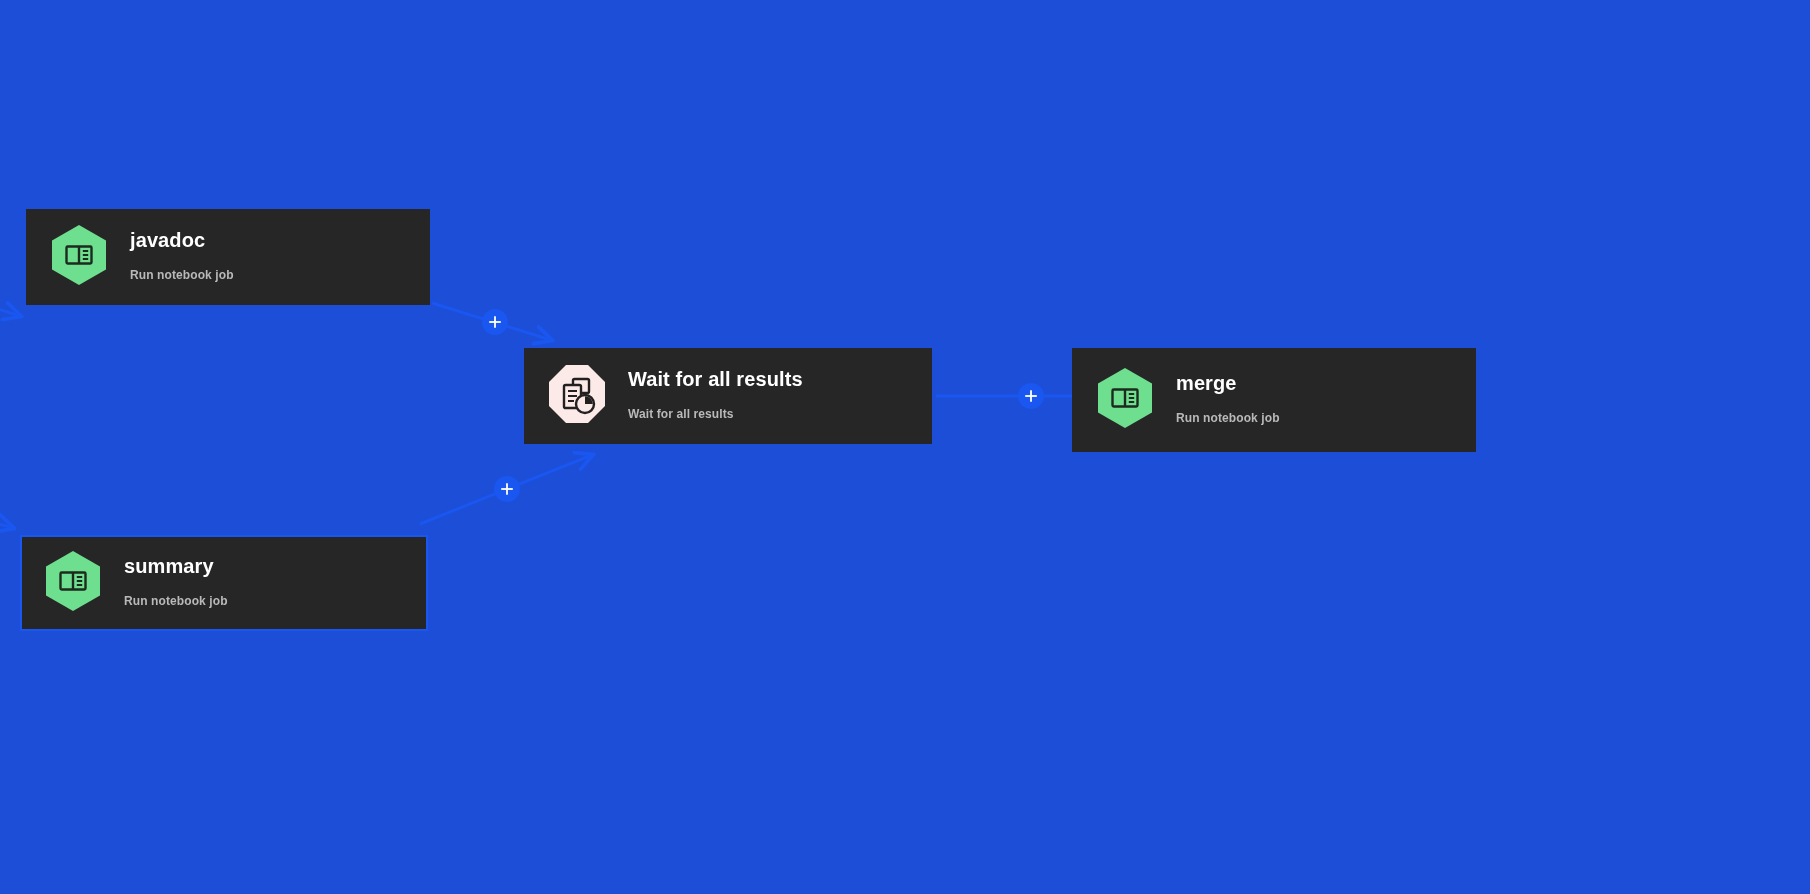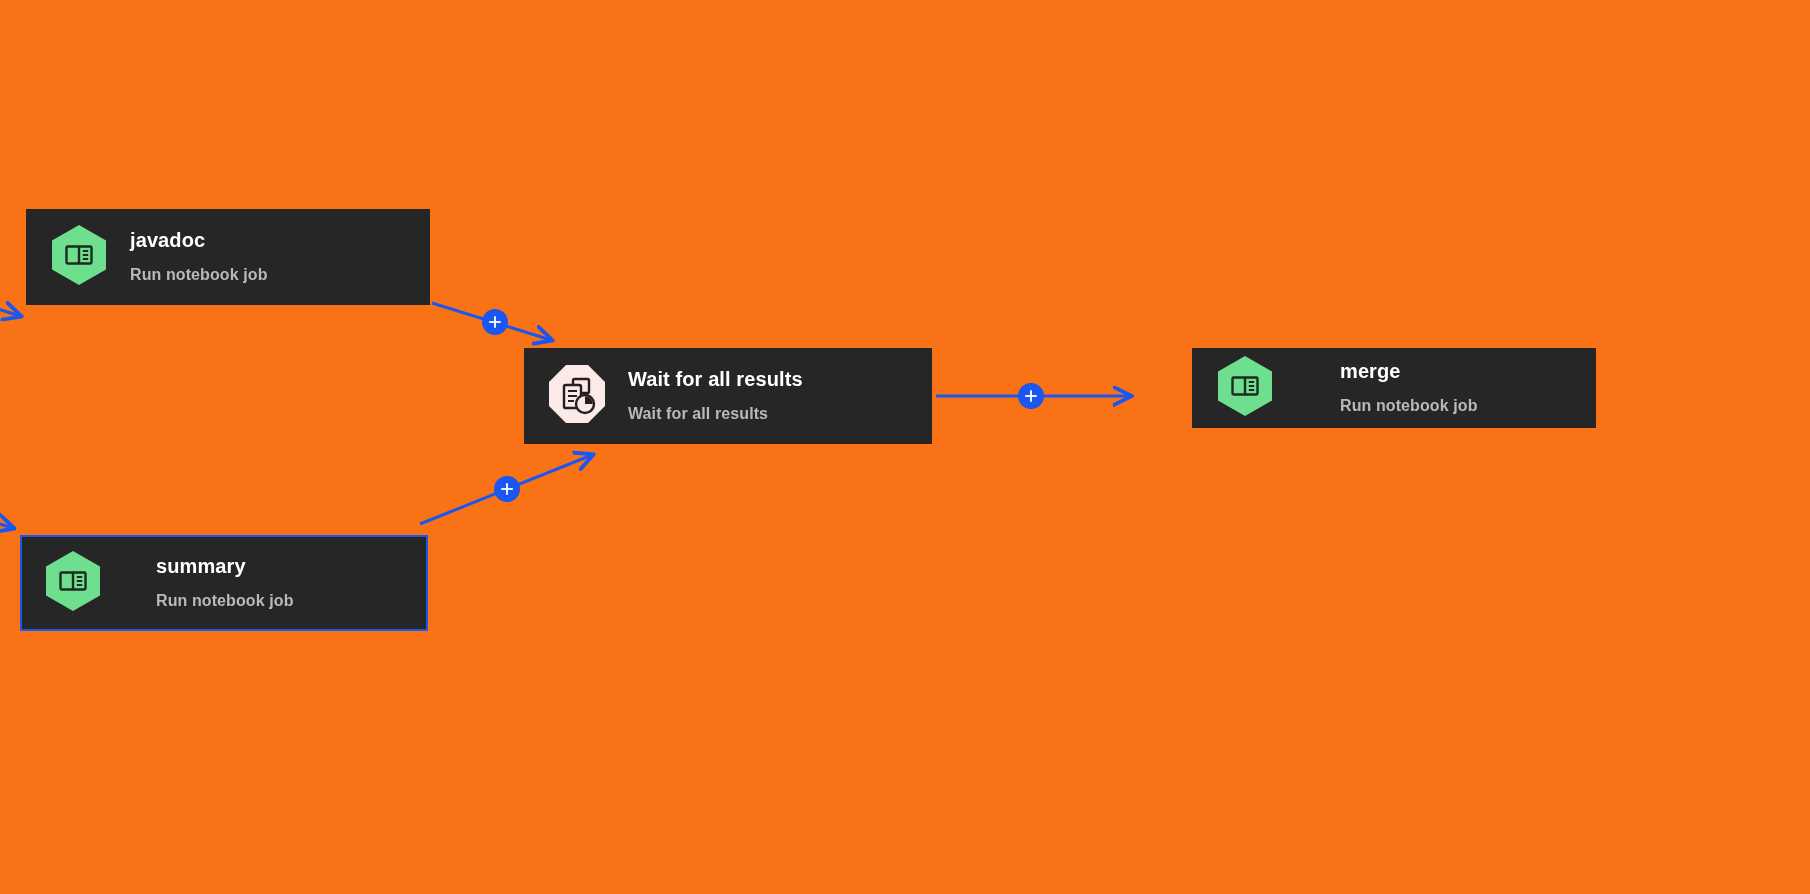--- a/index.html
+++ b/index.html
@@ -11,21 +11,21 @@
     width: 1810px;
     height: 894px;
     overflow: hidden;
     font-family: "Liberation Sans", sans-serif;
     -webkit-font-smoothing: antialiased;
   }
   #canvas {
     position: relative;
     width: 1810px;
     height: 894px;
-    background: #f97316;
+    background: #1d4ed8;
   }
   
   #edges {
     position: absolute;
     inset: 0;
     width: 1810px;
     height: 894px;
     pointer-events: none;
   }
   
@@ -61,21 +61,21 @@
   .node-title {
     color: #ffffff;
     font-size: 20px;
     font-weight: bold;
     line-height: 26px;
     letter-spacing: 0.1px;
     white-space: nowrap;
   }
   .node-subtitle {
     color: #b9b9b9;
-    font-size: 16px;
+    font-size: 12px;
     font-weight: bold;
     line-height: 24px;
     letter-spacing: 0.1px;
     white-space: nowrap;
     margin-top: 10px;
   }
   .plus-badge {
     position: absolute;
     width: 26px;
     height: 26px;
@@ -136,37 +136,37 @@
               <line x1="20" y1="37" x2="26" y2="37" stroke="#23201f" stroke-width="2"></line>
               <circle cx="37" cy="40" r="9" fill="#fbeae8" stroke="#23201f" stroke-width="2.4"></circle>
               <path d="M 37 40 L 37 32.2 A 7.8 7.8 0 0 1 44.8 40 Z" fill="#23201f"></path>
             </svg></span>
         </div>
         <div class="node-text">
           <div class="node-title">Wait for all results</div>
           <div class="node-subtitle">Wait for all results</div>
         </div>
       </div>
-      <div class="node" style="left: 1192px; top: 348px; width: 404px; height: 80px; gap: 44px;">
+      <div class="node" style="left: 1072px; top: 348px; width: 404px; height: 104px;">
         <div class="node-icon">
           <span class="node-icon-inner"><svg width="58" height="62" viewBox="0 0 58 62" xmlns="http://www.w3.org/2000/svg">
               <polygon points="29,1 56,16.5 56,45.5 29,61 2,45.5 2,16.5" fill="#6ede8f"></polygon>
               <rect x="16.5" y="22.5" width="25" height="17" rx="1.2" fill="none" stroke="#1d2b1f" stroke-width="2.4"></rect>
               <line x1="29" y1="22.5" x2="29" y2="39.5" stroke="#1d2b1f" stroke-width="2.4"></line>
               <line x1="32.8" y1="27" x2="38.2" y2="27" stroke="#1d2b1f" stroke-width="2"></line>
               <line x1="32.8" y1="31" x2="38.2" y2="31" stroke="#1d2b1f" stroke-width="2"></line>
               <line x1="32.8" y1="35" x2="38.2" y2="35" stroke="#1d2b1f" stroke-width="2"></line>
             </svg></span>
         </div>
         <div class="node-text">
           <div class="node-title">merge</div>
           <div class="node-subtitle">Run notebook job</div>
         </div>
       </div>
-      <div class="node selected" style="left: 20px; top: 535px; width: 408px; height: 96px; gap: 32px;">
+      <div class="node selected" style="left: 20px; top: 535px; width: 408px; height: 96px;">
         <div class="node-icon">
           <span class="node-icon-inner"><svg width="58" height="62" viewBox="0 0 58 62" xmlns="http://www.w3.org/2000/svg">
               <polygon points="29,1 56,16.5 56,45.5 29,61 2,45.5 2,16.5" fill="#6ede8f"></polygon>
               <rect x="16.5" y="22.5" width="25" height="17" rx="1.2" fill="none" stroke="#1d2b1f" stroke-width="2.4"></rect>
               <line x1="29" y1="22.5" x2="29" y2="39.5" stroke="#1d2b1f" stroke-width="2.4"></line>
               <line x1="32.8" y1="27" x2="38.2" y2="27" stroke="#1d2b1f" stroke-width="2"></line>
               <line x1="32.8" y1="31" x2="38.2" y2="31" stroke="#1d2b1f" stroke-width="2"></line>
               <line x1="32.8" y1="35" x2="38.2" y2="35" stroke="#1d2b1f" stroke-width="2"></line>
             </svg></span>
         </div>

